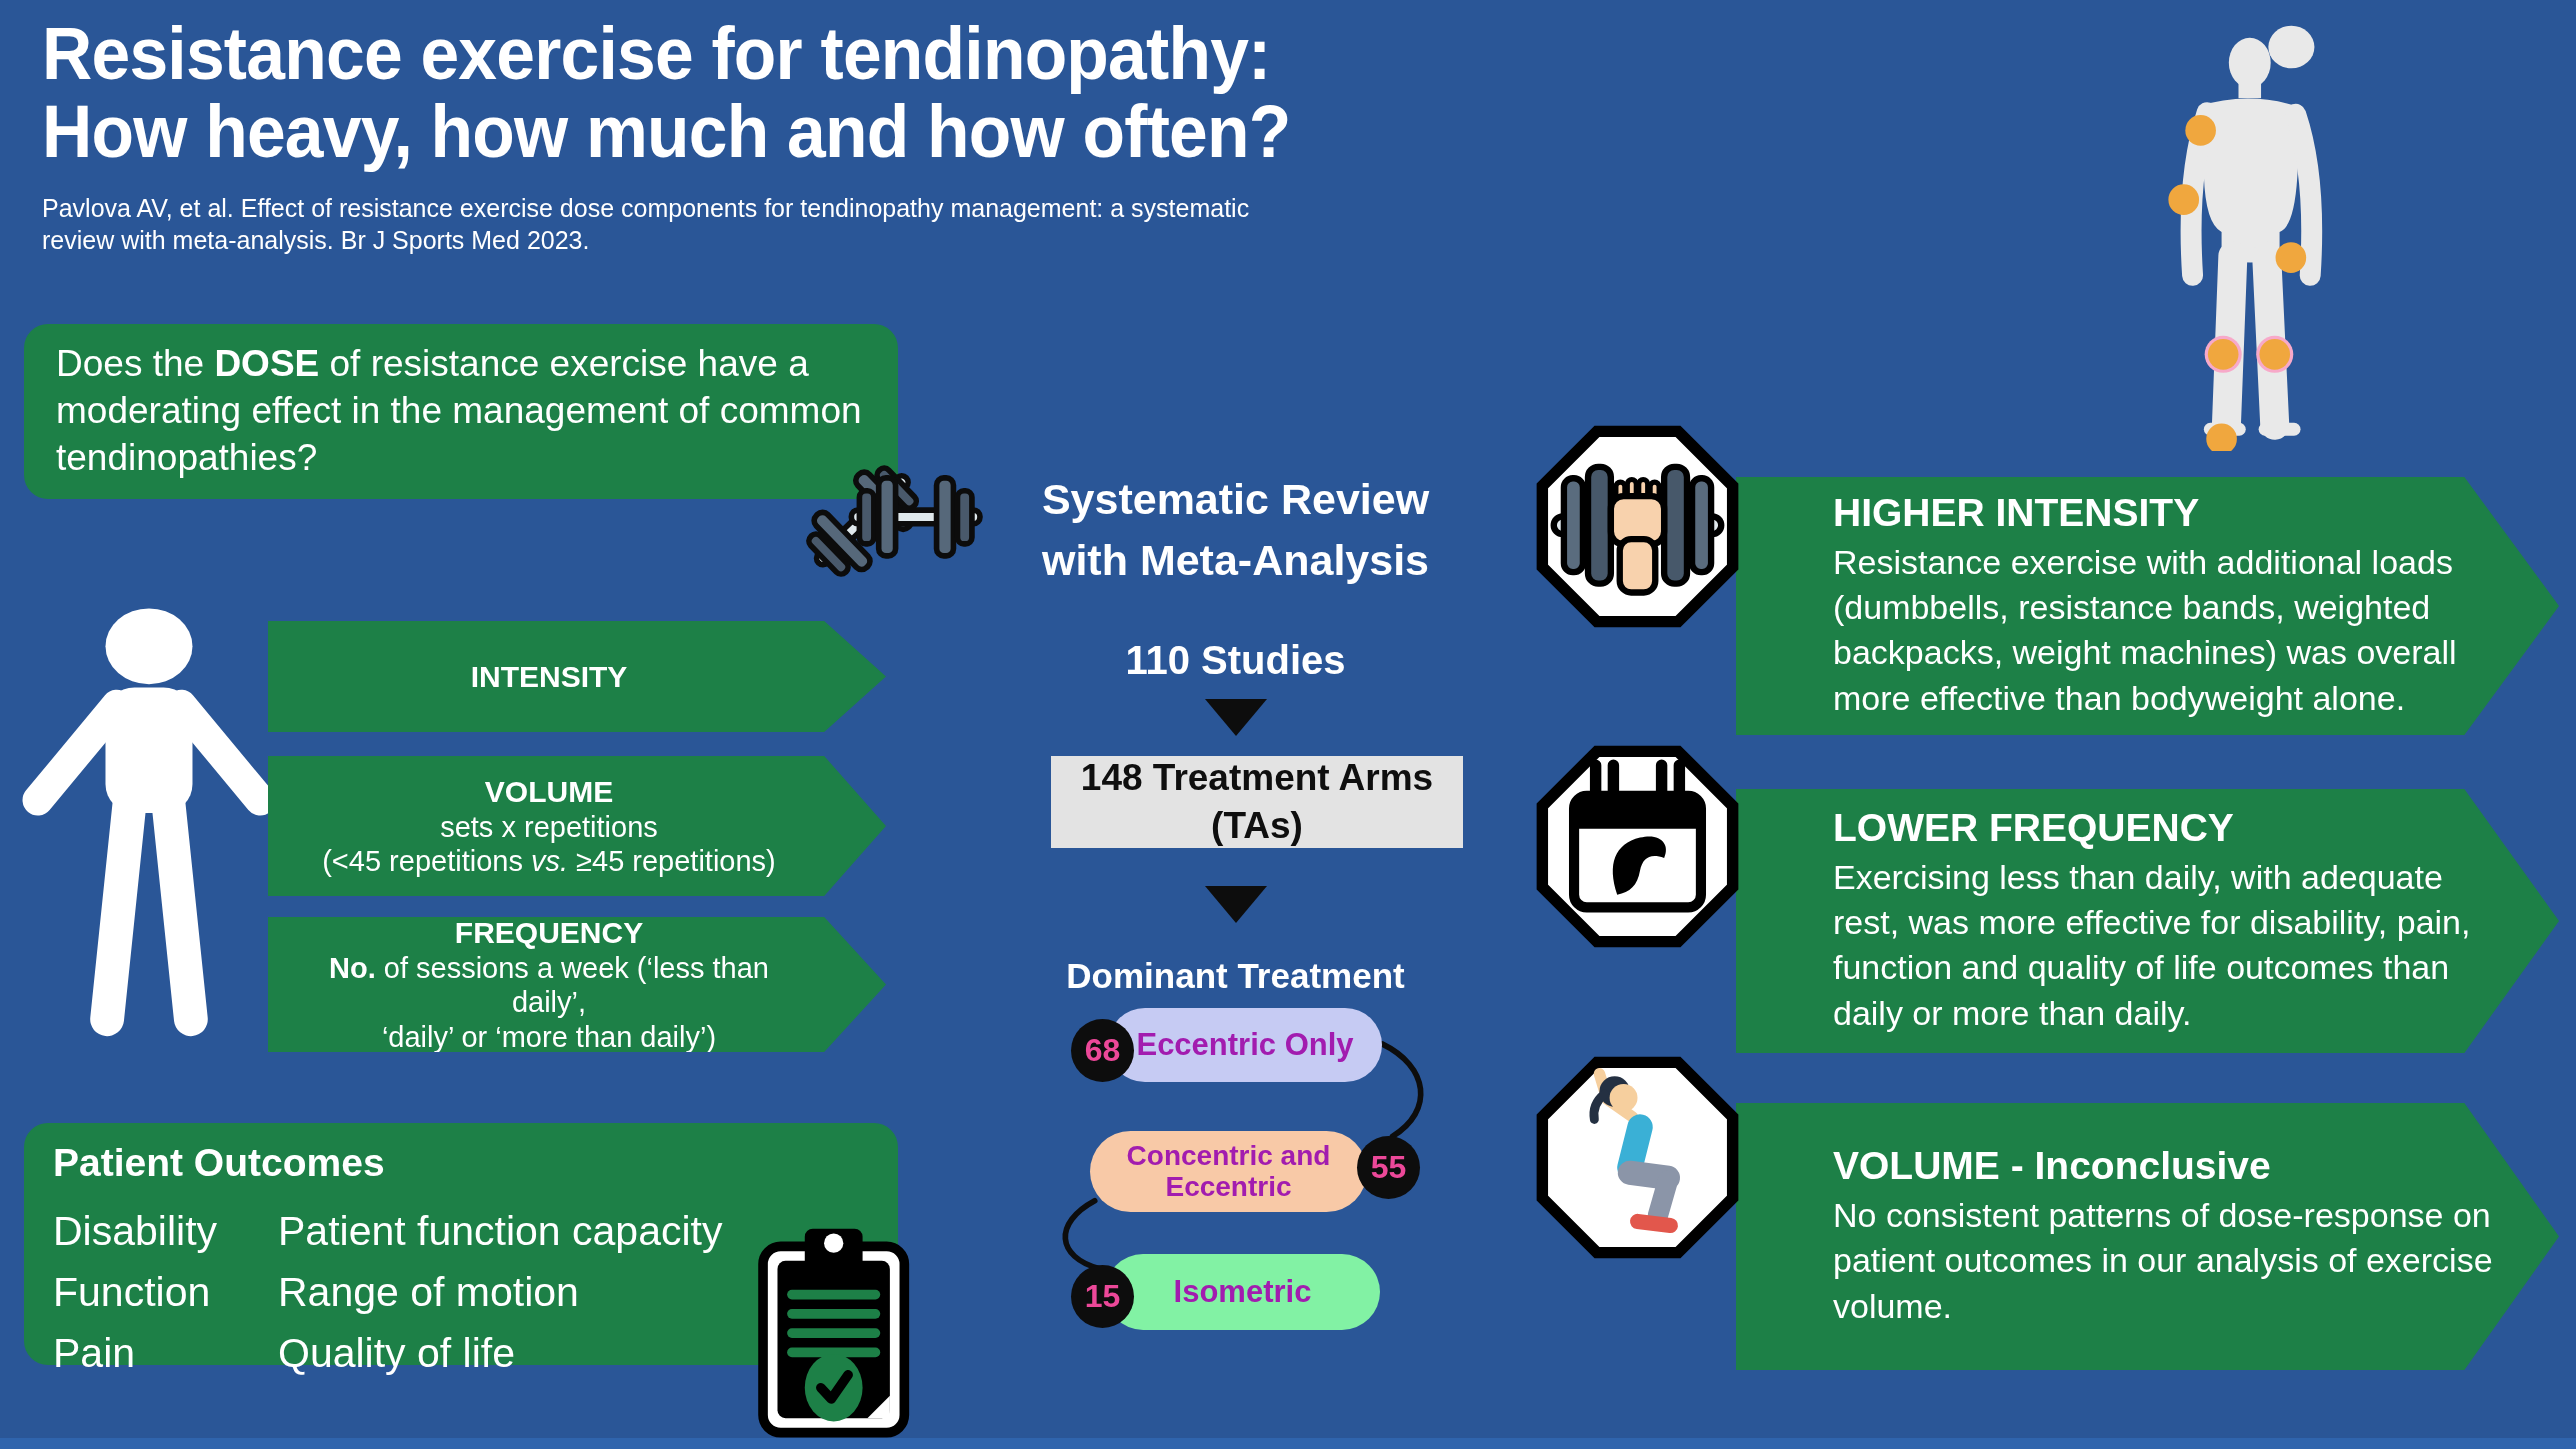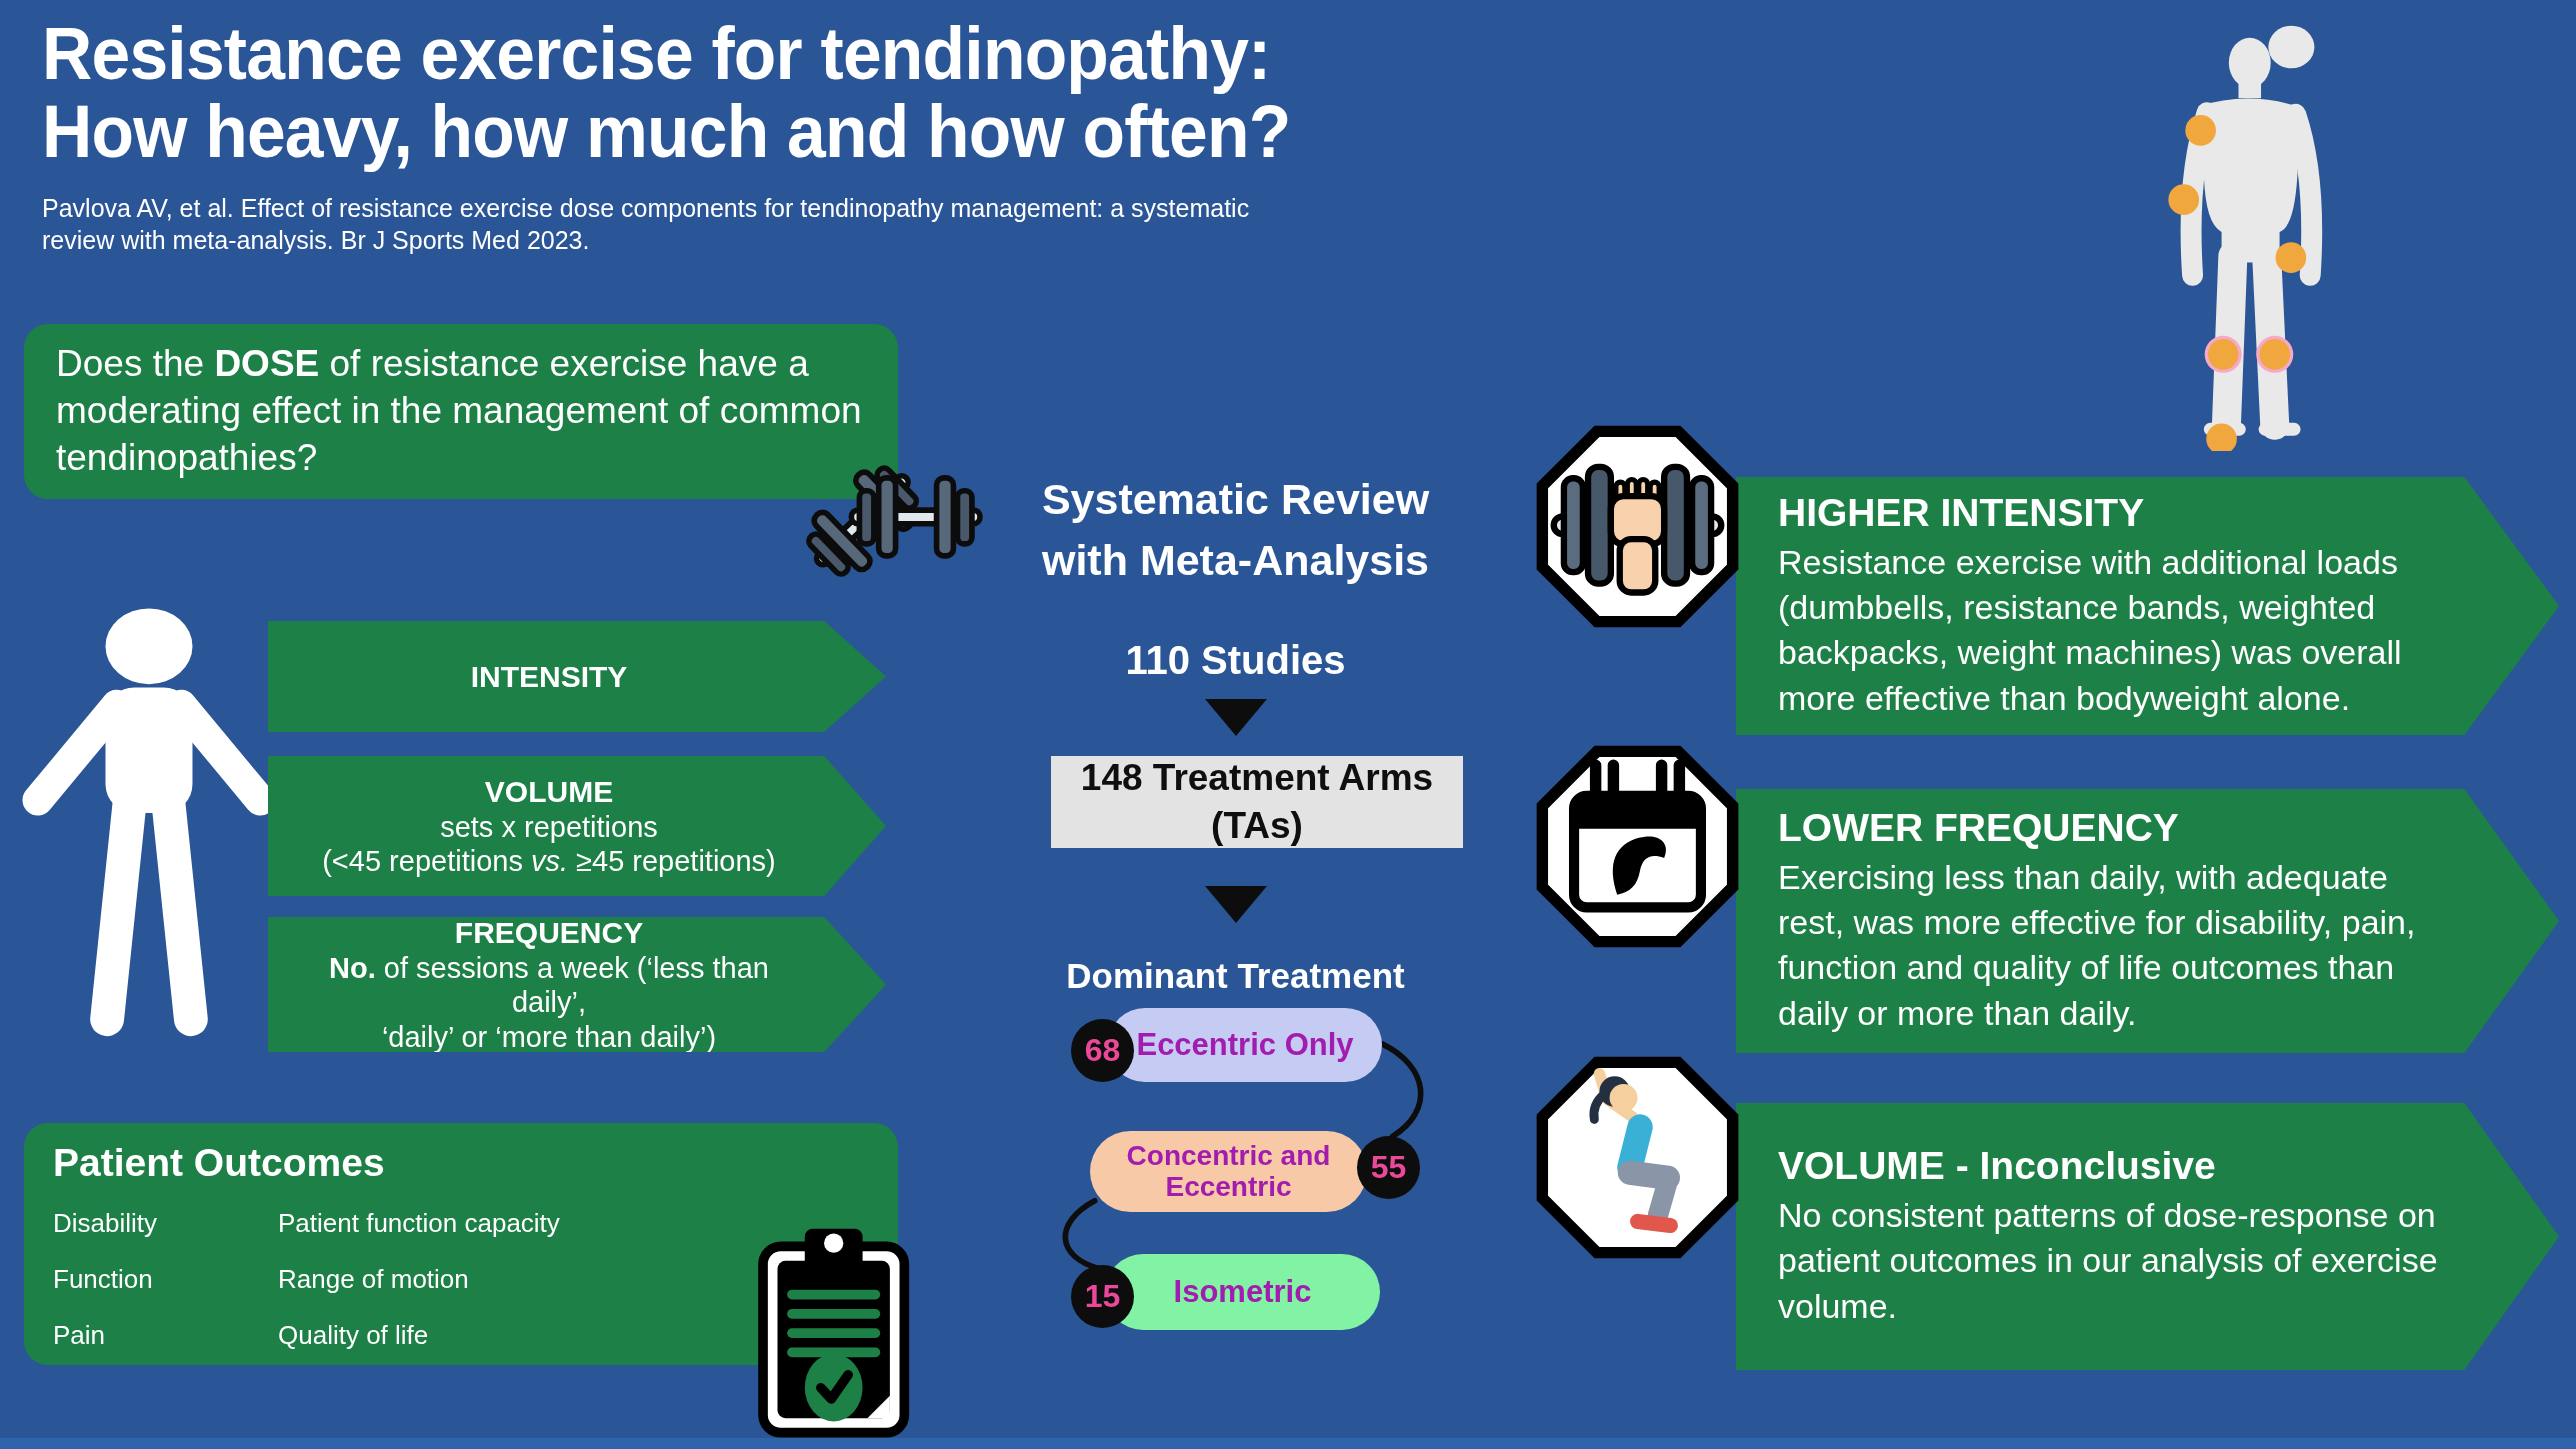--- a/index.html
+++ b/index.html
@@ -28,21 +28,21 @@
   .banner-line{font-size:29px;line-height:1.18;}
   .banner i{font-style:italic;}
   #banner-intensity{top:621px;height:111px;}
   #banner-volume{top:756px;height:140px;}
   #banner-frequency{top:917px;height:135px;}
 
   
   #outcomes-card{left:24px;top:1123px;width:874px;height:242px;background:#1d8047;border-radius:24px;}
   #outcomes-title{left:29px;top:17.7px;font-size:39px;font-weight:bold;position:absolute;}
   .outcome-grid{position:absolute;left:29px;top:85px;display:grid;
-                grid-template-columns:225px 499px;row-gap:25px;font-size:26px;}
+                grid-template-columns:225px 499px;row-gap:14px;font-size:41px;}
 
   
   #flow-heading{left:974px;top:469px;width:523px;text-align:center;font-size:43px;font-weight:bold;line-height:1.42;}
   #studies{left:974px;top:638px;width:523px;text-align:center;font-size:40px;font-weight:bold;}
   .flow-triangle{width:0;height:0;border-left:31px solid transparent;border-right:31px solid transparent;
                  border-top:37px solid #0d0d0d;}
   #tri1{left:1205px;top:699px;}
   #tri2{left:1205px;top:886px;}
   #arms-box{left:1051px;top:756px;width:412px;height:92px;background:#e3e3e3;color:#0f0f0f;
             display:flex;flex-direction:column;justify-content:center;text-align:center;
@@ -58,21 +58,21 @@
                display:flex;align-items:center;justify-content:center;font-size:32px;font-weight:bold;z-index:3;}
   #badge-68{left:1071px;top:1019px;}
   #badge-55{left:1357px;top:1136px;}
   #badge-15{left:1071px;top:1265px;}
   #pill-connectors{left:998px;top:998px;z-index:1;}
 
   
   .finding{left:1736px;width:823px;background:#1d8047;
            clip-path:polygon(0 0,88.5% 0,100% 50%,88.5% 100%,0 100%);
            display:flex;flex-direction:column;justify-content:center;}
-  .finding .fin-inner{padding-left:42px;width:681px;}
+  .finding .fin-inner{padding-left:97px;width:681px;}
   .fin-title{font-size:39px;font-weight:bold;margin-bottom:4.8px;}
   .fin-text{font-size:34px;line-height:1.33;}
   #finding-intensity{top:477px;height:258px;}
   #finding-frequency{top:789px;height:264px;}
   #finding-volume{top:1103px;height:267px;}
   .octagon{width:203px;height:203px;z-index:4;}
   #oct1{left:1536px;top:425px;}
   #oct2{left:1536px;top:745px;}
   #oct3{left:1536px;top:1056px;}
 

